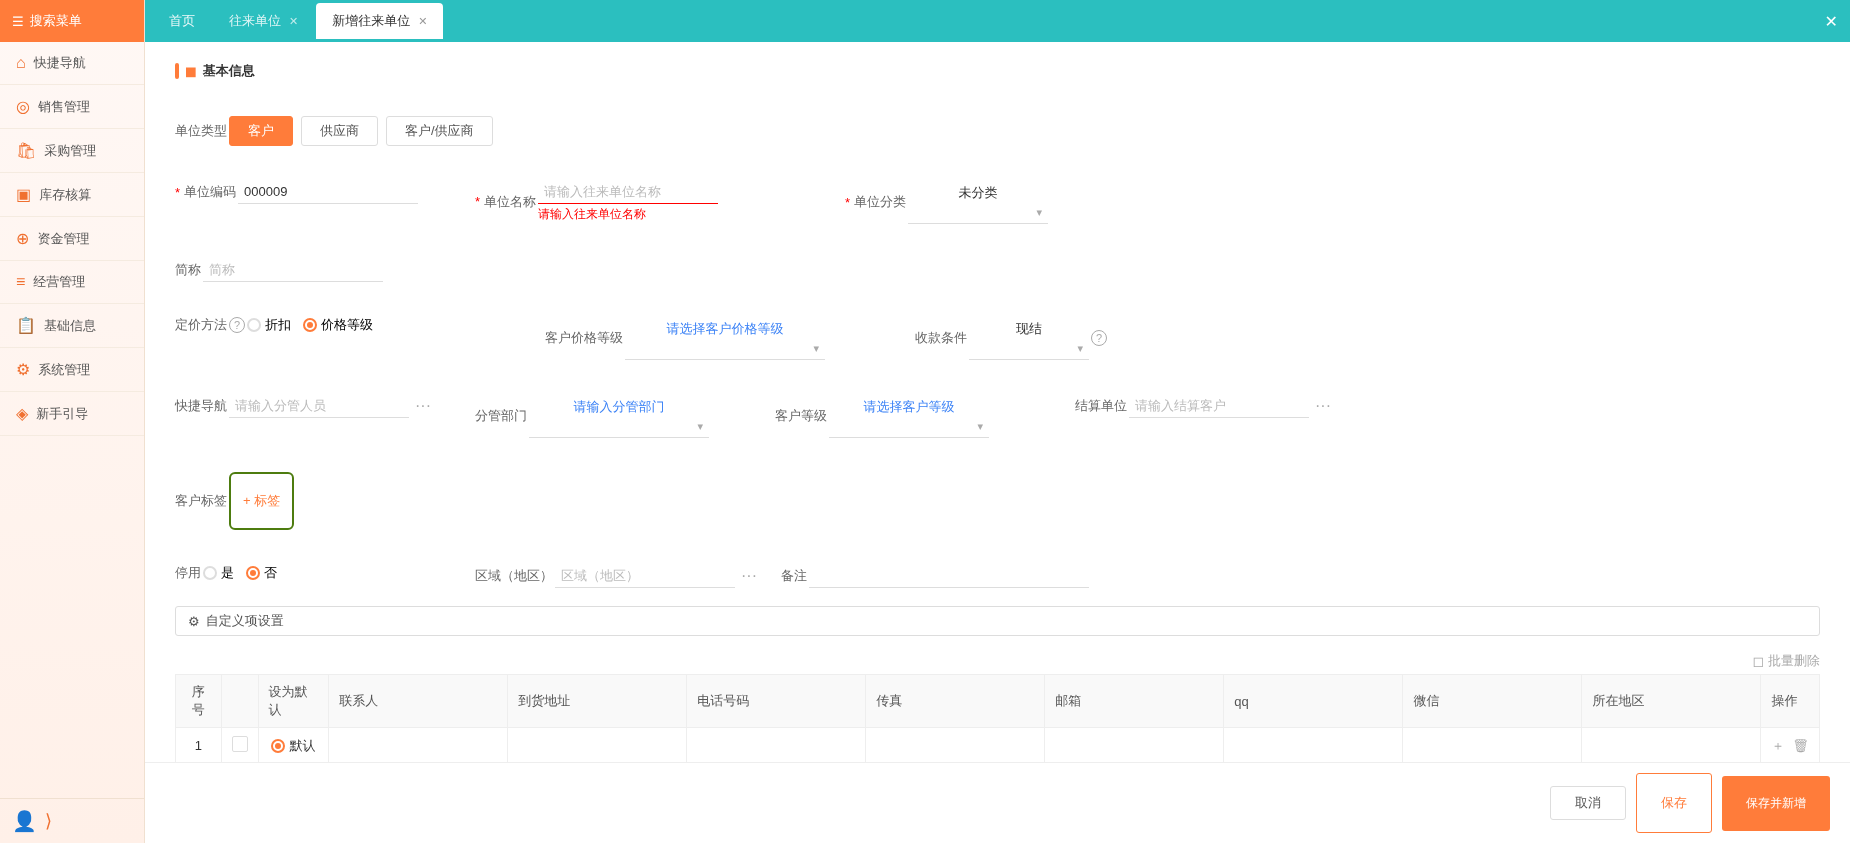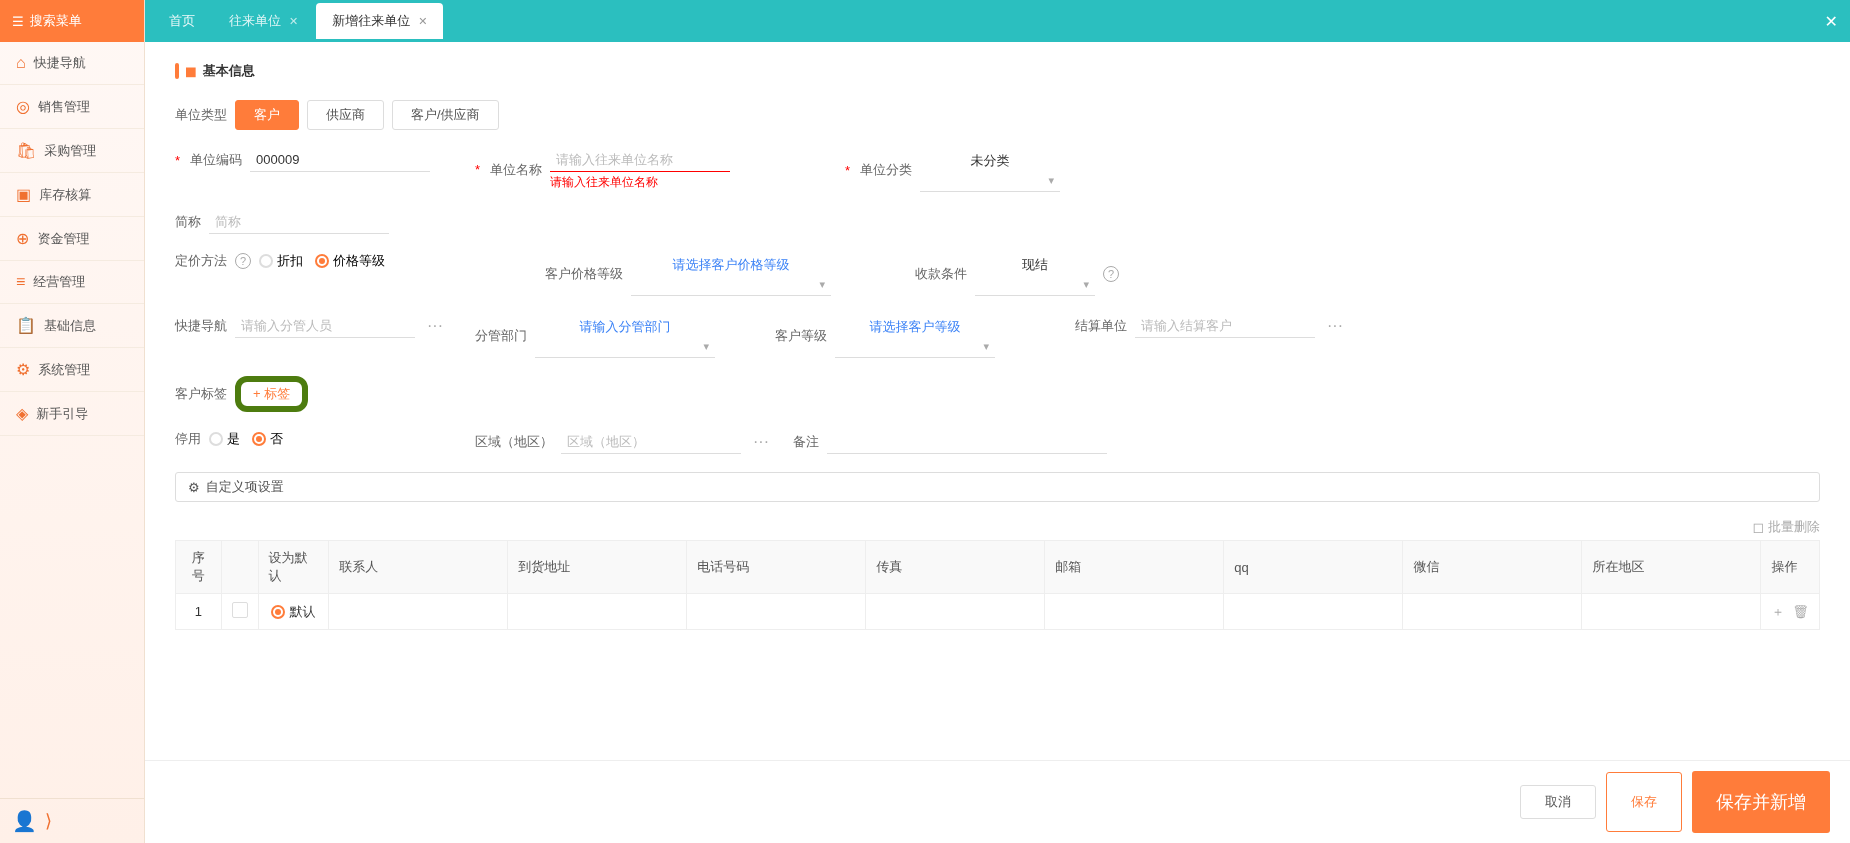--- a/index.html
+++ b/index.html
@@ -123,22 +123,23 @@
     .form-row {
       display: flex;
       align-items: flex-start;
       gap: 20px;
       margin-bottom: 18px;
       flex-wrap: wrap;
     }
     .form-group {
       display: flex;
       align-items: center;
-      gap: 8px;
+      gap: 2px;
       min-width: 280px;
+      margin-top: 16px;
     }
     .form-group.wide { min-width: 350px; }
     .form-label {
       color: #666;
       white-space: nowrap;
       font-size: 13px;
     }
     .required-star { color: red; margin-right: 2px; }
     .form-input {
       border: none;
@@ -214,24 +215,24 @@
     
     .ellipsis-btn {
       color: #aaa;
       cursor: pointer;
       padding: 2px 4px;
       font-size: 16px;
     }
 
     
     .tag-btn {
-      border: 6px solid #4d7c0f;
+      border: 2px solid #4d7c0f;
       color: #ff7c3a;
-      border-radius: 12px;
-      padding: 3px 12px;
+      border-radius: 6px;
+      padding: 18px 12px;
       cursor: pointer;
       font-size: 12px;
       display: flex;
       align-items: center;
       gap: 4px;
     }
 
     
     .help-icon {
       width: 16px; height: 16px;
@@ -319,21 +320,21 @@
       cursor: pointer;
       font-size: 13px;
     }
     .btn-save-new {
       padding: 19px 24px;
       border-radius: 3px;
       background: #ff7c3a;
       border: none;
       color: white;
       cursor: pointer;
-      font-size: 18px;
+      font-size: 12px;
     }
 
     
     .row-actions {
       display: flex;
       gap: 8px;
       align-items: center;
       color: #aaa;
       font-size: 16px;
     }

